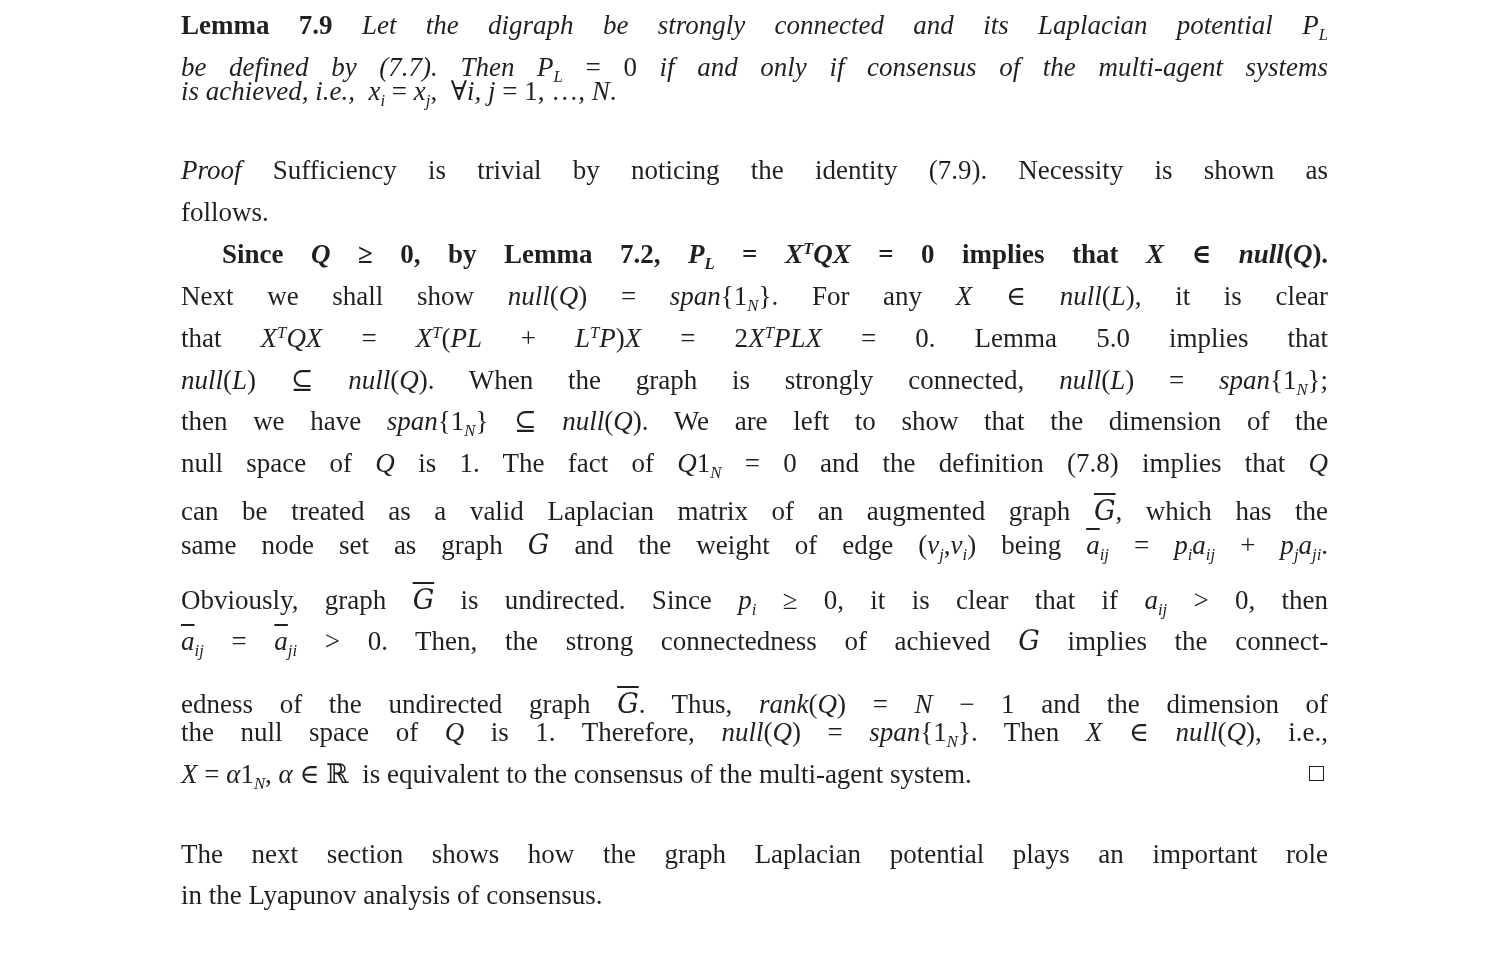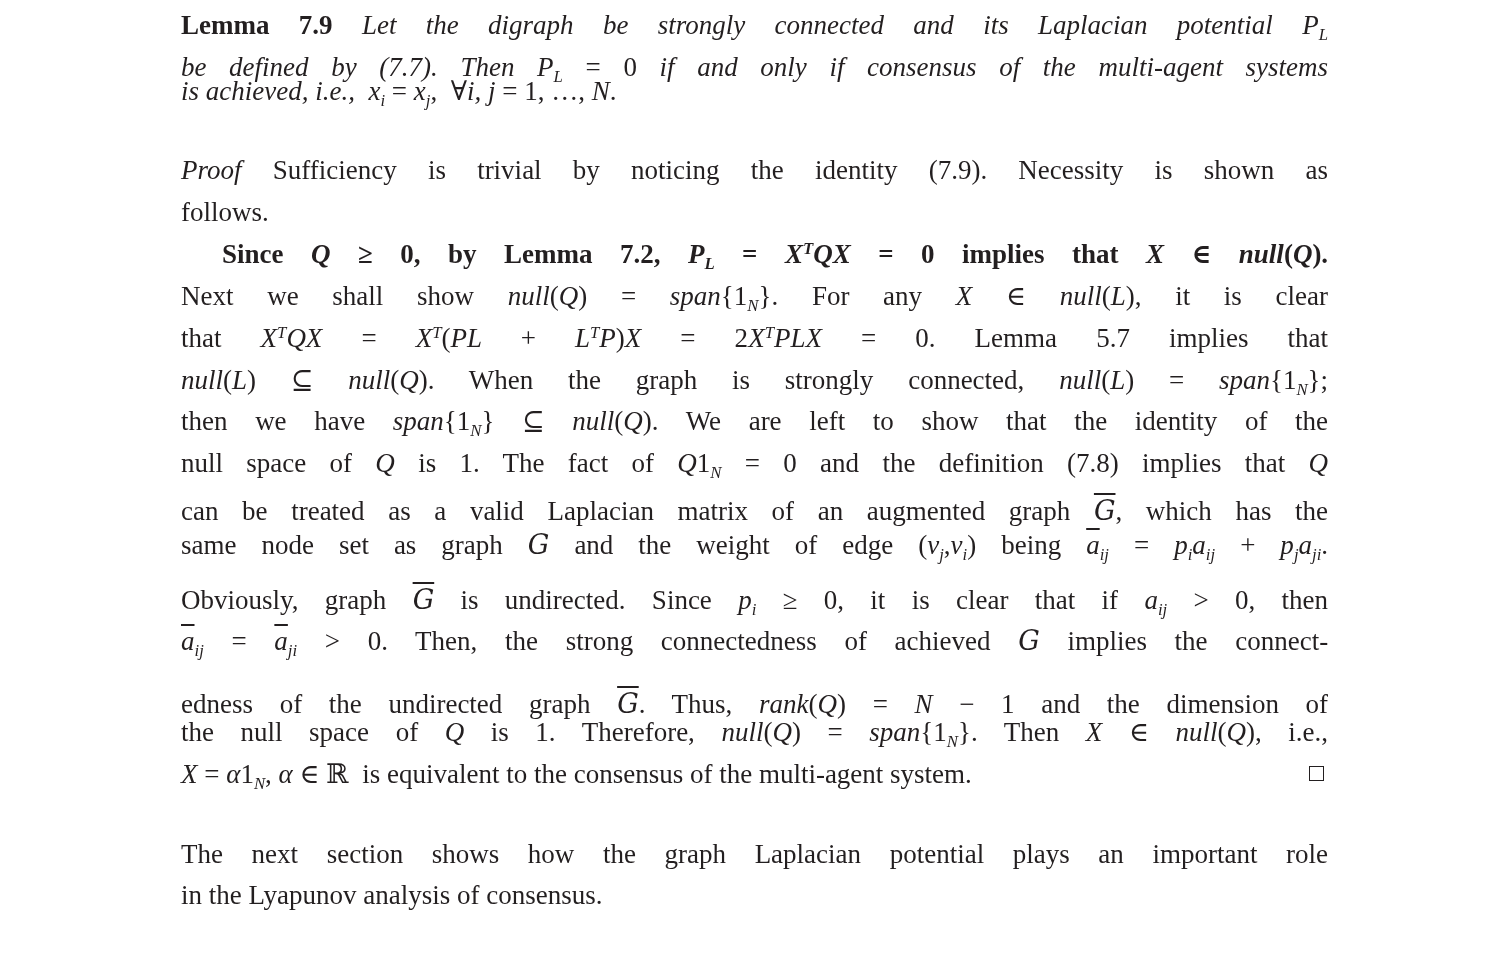--- a/index.html
+++ b/index.html
@@ -64,31 +64,31 @@
   </div>
   <div class="line" style="top:276px">
     <span>Next</span> <span>we</span> <span>shall</span> <span>show</span>
     <span class="m">null<span class="up">(</span>Q<span class="up">) =</span> span<span class="up">{1</span><sub>N</sub><span class="up">}.</span></span>
     <span>For</span> <span>any</span> <span class="m">X <span class="up">∈</span> null<span class="up">(</span>L<span class="up">),</span></span>
     <span>it</span> <span>is</span> <span>clear</span>
   </div>
   <div class="line" style="top:318px">
     <span>that</span>
     <span class="m">X<sup>T</sup>QX <span class="up">=</span> X<sup>T</sup><span class="up">(</span>PL <span class="up">+</span> L<sup>T</sup>P<span class="up">)</span>X <span class="up">= 2</span>X<sup>T</sup>PLX <span class="up">= 0.</span></span>
-    <span>Lemma</span> <span>5.7</span> <span>implies</span> <span>that</span>
+    <span>Lemma</span> <span>5.0</span> <span>implies</span> <span>that</span>
   </div>
   <div class="line" style="top:360px">
     <span class="m">null<span class="up">(</span>L<span class="up">) ⊆</span> null<span class="up">(</span>Q<span class="up">).</span></span>
     <span>When</span> <span>the</span> <span>graph</span> <span>is</span> <span>strongly</span> <span>connected,</span>
     <span class="m">null<span class="up">(</span>L<span class="up">) =</span> span<span class="up">{1</span><sub>N</sub><span class="up">};</span></span>
   </div>
   <div class="line" style="top:401px">
     <span>then</span> <span>we</span> <span>have</span>
     <span class="m">span<span class="up">{1</span><sub>N</sub><span class="up">} ⊆</span> null<span class="up">(</span>Q<span class="up">).</span></span>
-    <span>We are left to show that the identity of the</span>
+    <span>We are left to show that the dimension of the</span>
   </div>
   <div class="line" style="top:443px">
     <span>null space of</span> <span class="m">Q</span> <span>is 1. The fact of</span>
     <span class="m">Q<span class="up">1</span><sub>N</sub> <span class="up">= 0</span></span>
     <span>and the definition (7.8) implies that</span> <span class="m">Q</span>
   </div>
   <div class="line" style="top:491px">
     <span>can be treated as a valid Laplacian matrix of an augmented graph</span>
     <span class="gcal bar">G</span><span>, which has the</span>
   </div>

